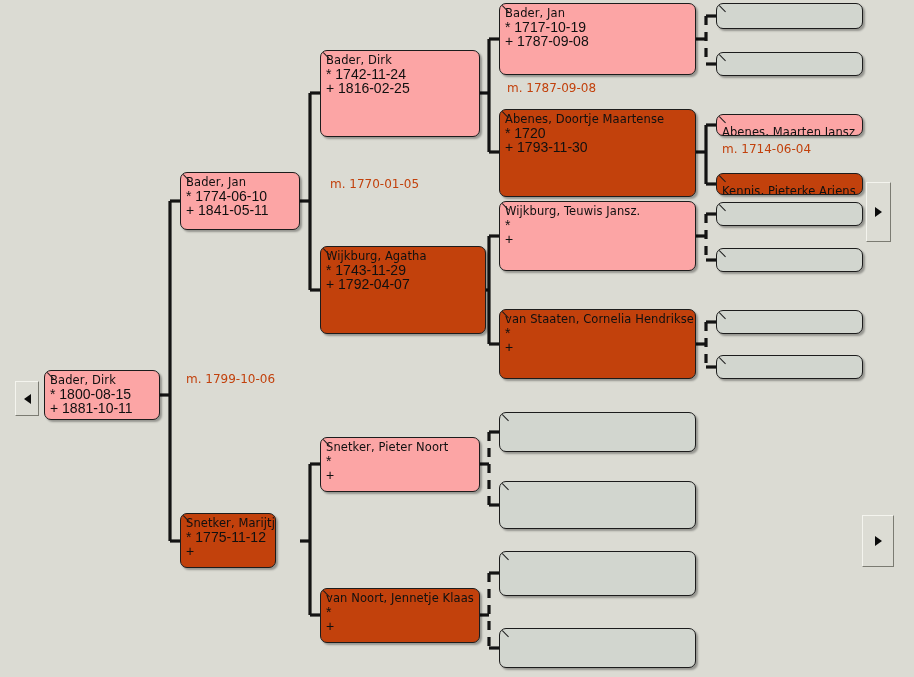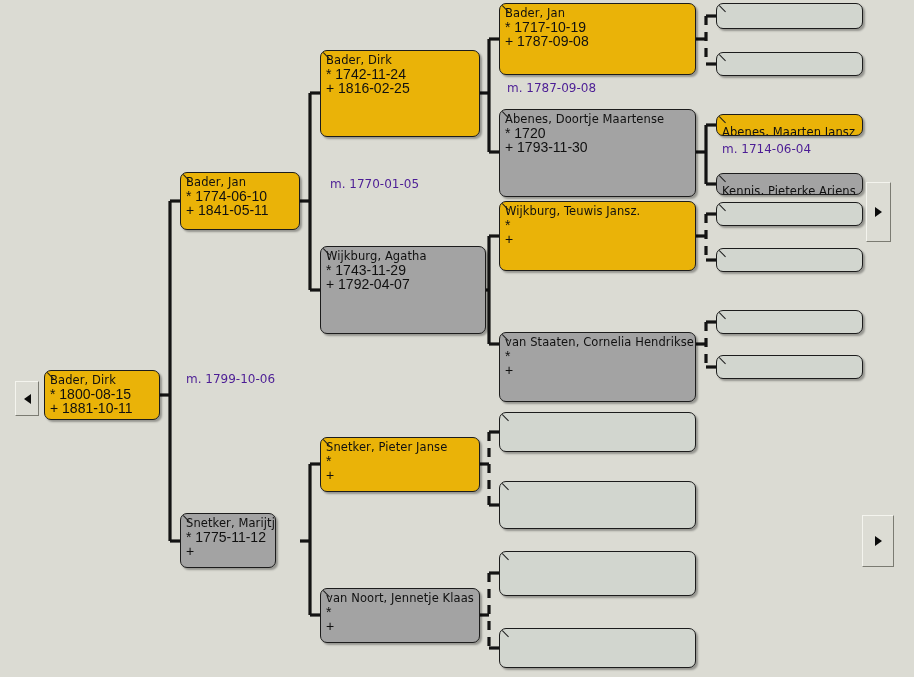--- a/index.html
+++ b/index.html
@@ -34,22 +34,22 @@
     border: 1px solid #1c1c1c;
     border-radius: 7px;
     box-shadow: 2px 2px 2px rgba(0,0,0,0.32);
     padding: 2px 4px 2px 5px;
     font-size: 11.5px;
     line-height: 14.2px;
     color: #101010;
     overflow: hidden;
     white-space: nowrap;
   }
-  .pbox.male   { background: #eab308; }
-  .pbox.female { background: #a3a3a3; }
+  .pbox.male   { background: #fca5a5; }
+  .pbox.female { background: #c2410c; }
   .pbox.empty  { background: #d2d6cf; }
   
   .pbox .fold {
     position: absolute;
     left: 0px;
     top: 0px;
     width: 11px;
     height: 11px;
     overflow: hidden;
   }
@@ -76,21 +76,21 @@
   }
   
   .pbox.compact {
     padding-top: 10px;
     line-height: 15px;
   }
   
   .mlabel {
     position: absolute;
     font-size: 12px;
-    color: #4c1d95;
+    color: #c2410c;
     white-space: nowrap;
   }
   
   .arrowbtn {
     position: absolute;
     box-sizing: border-box;
     background: #dcdcd4;
     border-top: 1.5px solid #f4f4ee;
     border-left: 1.5px solid #f4f4ee;
     border-right: 1.5px solid #7b7b72;
@@ -201,21 +201,21 @@
         <span class="dt">+ 1816-02-25</span>
       </div>
       <div class="pbox female" style="left: 320px; top: 246px; width: 166px; height: 88px;">
         <span class="fold"></span>
         <span class="nm">Wijkburg, Agatha</span>
         <span class="dt">* 1743-11-29</span>
         <span class="dt">+ 1792-04-07</span>
       </div>
       <div class="pbox male" style="left: 320px; top: 437px; width: 160px; height: 55px;">
         <span class="fold"></span>
-        <span class="nm">Snetker, Pieter Janse</span>
+        <span class="nm">Snetker, Pieter Noort</span>
         <span class="dt">*</span>
         <span class="dt">+</span>
       </div>
       <div class="pbox female" style="left: 320px; top: 588px; width: 160px; height: 55px;">
         <span class="fold"></span>
         <span class="nm">van Noort, Jennetje Klaas</span>
         <span class="dt">*</span>
         <span class="dt">+</span>
       </div>
       <div class="pbox male" style="left: 499px; top: 3px; width: 197px; height: 72px;">
@@ -229,21 +229,21 @@
         <span class="nm">Abenes, Doortje Maartense</span>
         <span class="dt">* 1720</span>
         <span class="dt">+ 1793-11-30</span>
       </div>
       <div class="pbox male" style="left: 499px; top: 201px; width: 197px; height: 70px;">
         <span class="fold"></span>
         <span class="nm">Wijkburg, Teuwis Jansz.</span>
         <span class="dt">*</span>
         <span class="dt">+</span>
       </div>
-      <div class="pbox female" style="left: 499px; top: 309px; width: 197px; height: 70px; margin-top: 23px;">
+      <div class="pbox female" style="left: 499px; top: 309px; width: 197px; height: 70px;">
         <span class="fold"></span>
         <span class="nm">van Staaten, Cornelia Hendrikse</span>
         <span class="dt">*</span>
         <span class="dt">+</span>
       </div>
       <div class="pbox empty" style="left: 499px; top: 412px; width: 197px; height: 40px;">
         <span class="fold"></span>
         <span class="nm"></span>
       </div>
       <div class="pbox empty" style="left: 499px; top: 481px; width: 197px; height: 48px;">

